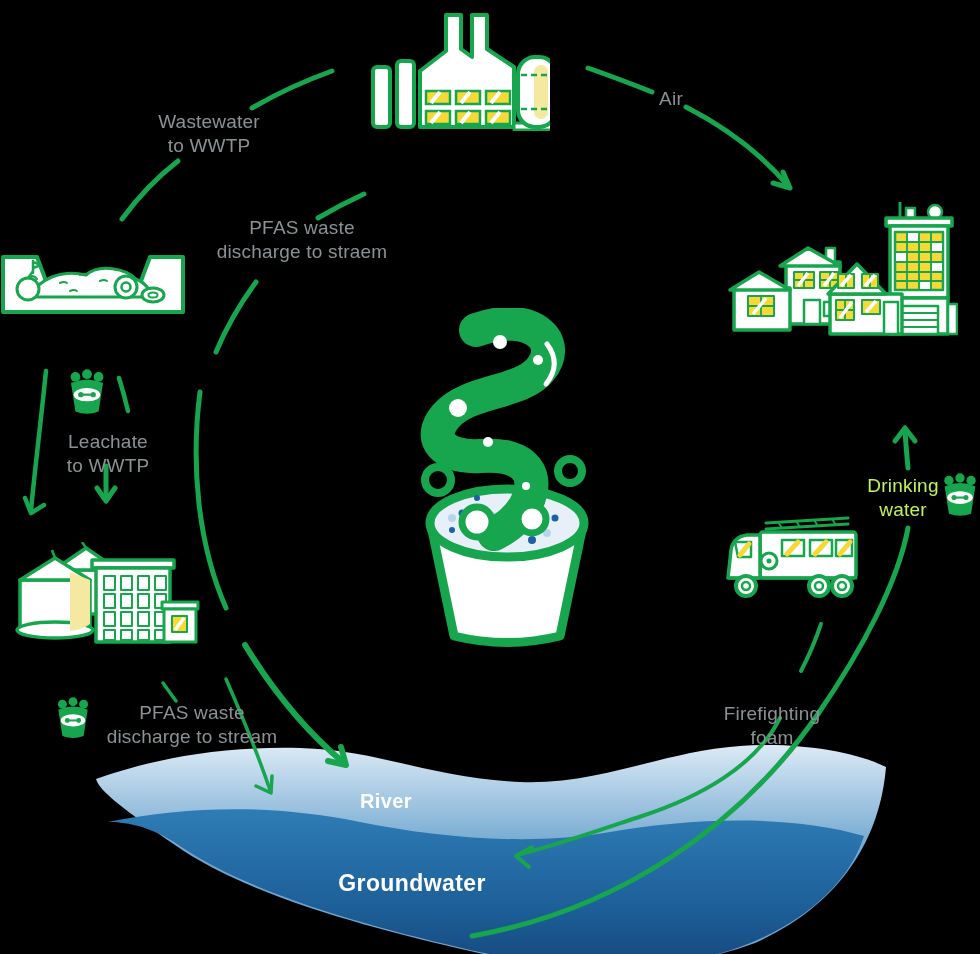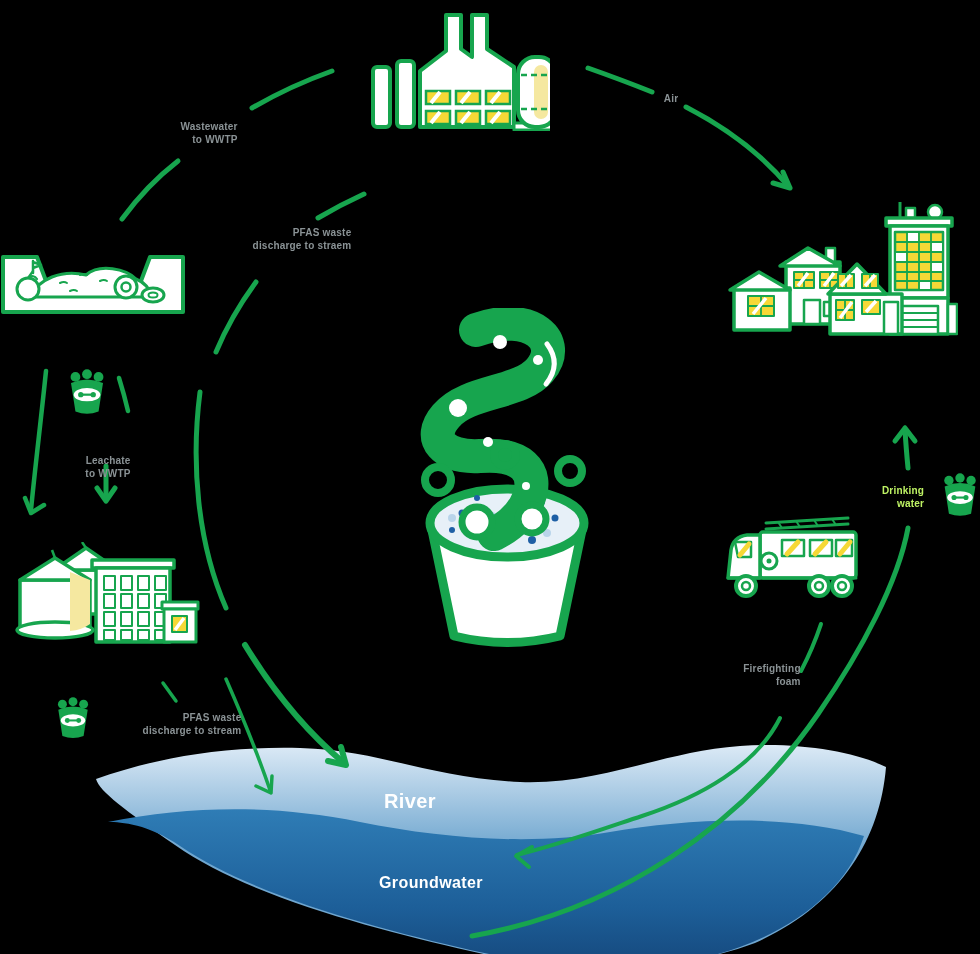--- a/index.html
+++ b/index.html
@@ -1,26 +1,26 @@
 <!DOCTYPE html>
 <html><head>
 <meta charset="utf-8">
 <style>
   html,body{margin:0;padding:0;background:#000;}
   #stage{position:relative;width:980px;height:954px;background:#000;overflow:hidden;
          font-family:"Liberation Sans",sans-serif;}
   #stage svg{position:absolute;display:block;}
-  .label{position:absolute;transform:translate(-50%,-50%);text-align:right;
-         font-weight:bold;font-size:10px;line-height:1.28;color:#8A9295;
+  .label{position:absolute;transform:translate(-50%,-50%);text-align:center;
+         font-weight:normal;font-size:19px;line-height:1.28;color:#8A9295;
          white-space:pre-line;z-index:30;letter-spacing:.2px;}
   .label.dark{color:#bef264;}
   .water-label{position:absolute;transform:translate(-50%,-50%);color:#fff;
          font-weight:bold;z-index:30;letter-spacing:.4px;}
   #lbl-river{font-size:20px;}
-  #lbl-groundwater{font-size:16px;margin-left:19px;}
+  #lbl-groundwater{font-size:23px;}
   .icon{z-index:20;}
   #base-art{left:0;top:0;z-index:10;}
 </style>
 </head>
 <body>
 
 <div id="stage">
 
   <svg id="base-art" width="980" height="954" viewBox="0 0 980 954">
     <defs>
@@ -363,23 +363,23 @@
     </svg>
   <svg class="icon" style="left:940px;top:472px" width="40" height="46" viewBox="0 0 46 54">
       <use href="#pfasBucket"></use>
     </svg>
 
   <div class="label" style="left:209px;top:134px">Wastewater
 to WWTP</div>
   <div class="label" style="left:302px;top:240px">PFAS waste
 discharge to straem</div>
   <div class="label" style="left:671px;top:99px">Air</div>
-  <div class="label" style="left:108px;top:468px">Leachate
+  <div class="label" style="left:108px;top:454px">Leachate
 to WWTP</div>
   <div class="label dark" style="left:903px;top:498px">Drinking
 water</div>
-  <div class="label" style="left:772px;top:676px">Firefighting
+  <div class="label" style="left:772px;top:726px">Firefighting
 foam</div>
   <div class="label" style="left:192px;top:725px">PFAS waste
 discharge to stream</div>
-  <div class="water-label" id="lbl-river" style="left:410px;top:801px">River</div>
+  <div class="water-label" id="lbl-river" style="left:386px;top:801px">River</div>
   <div class="water-label" id="lbl-groundwater" style="left:412px;top:883px">Groundwater</div>
 </div>
 
 </body></html>

